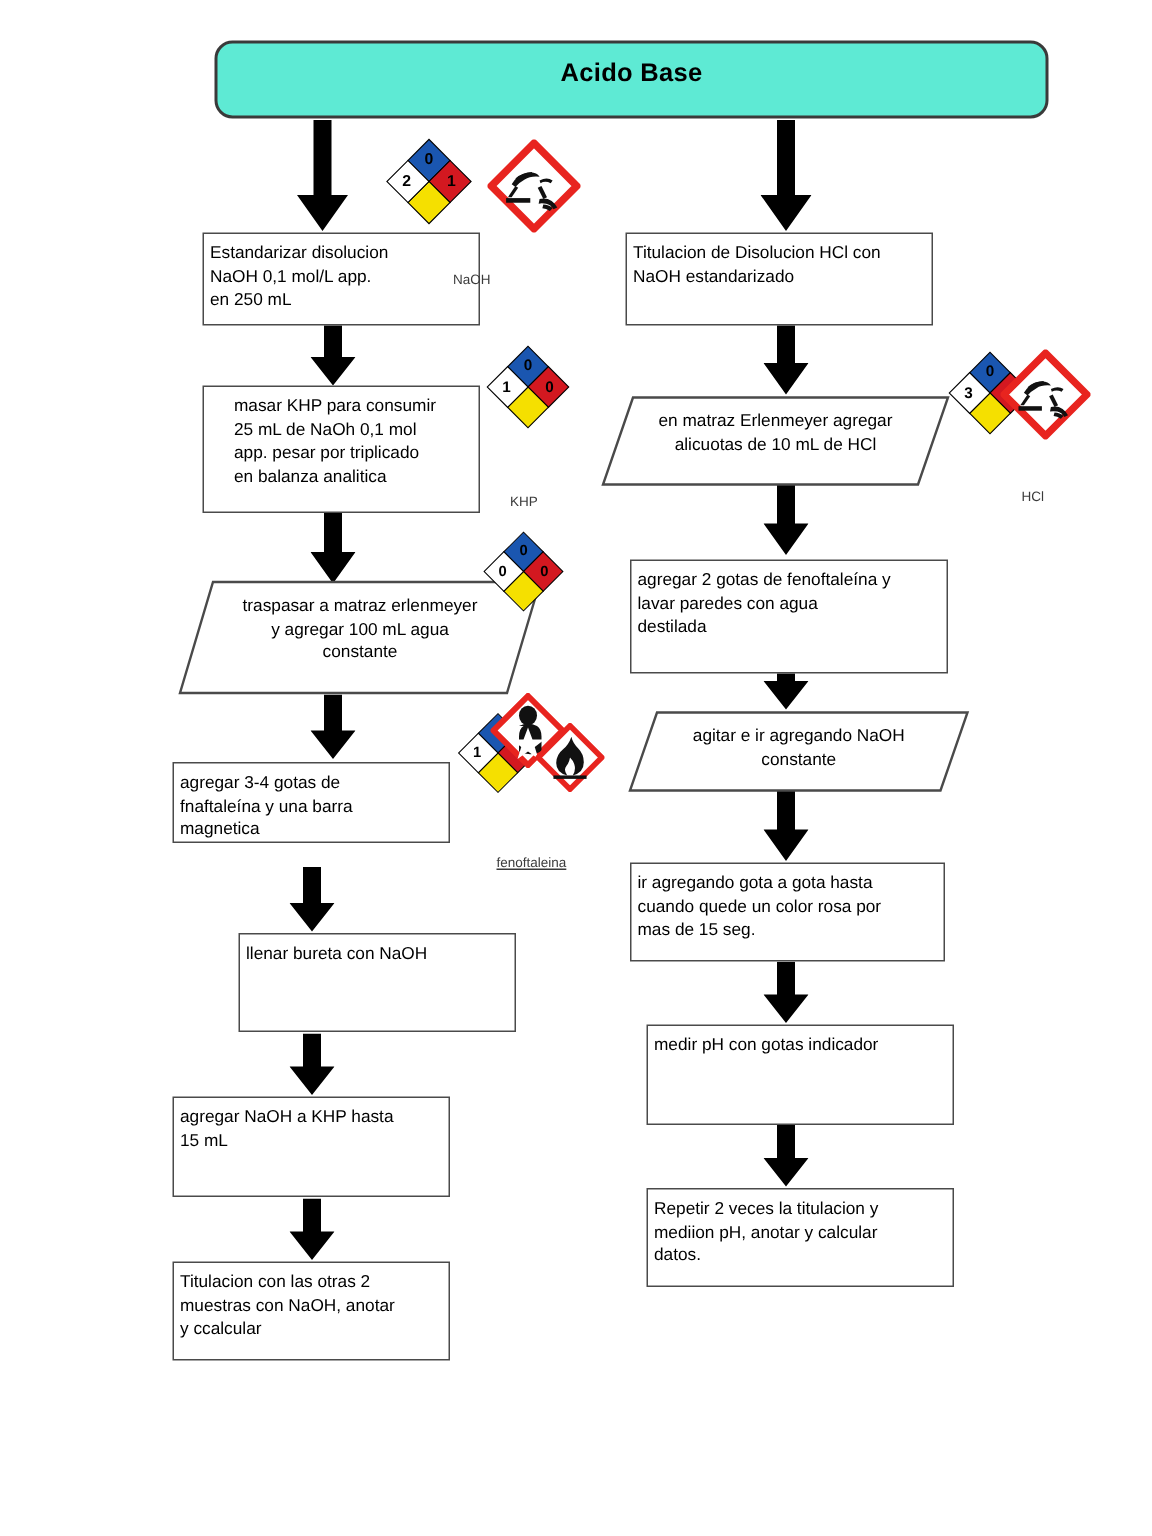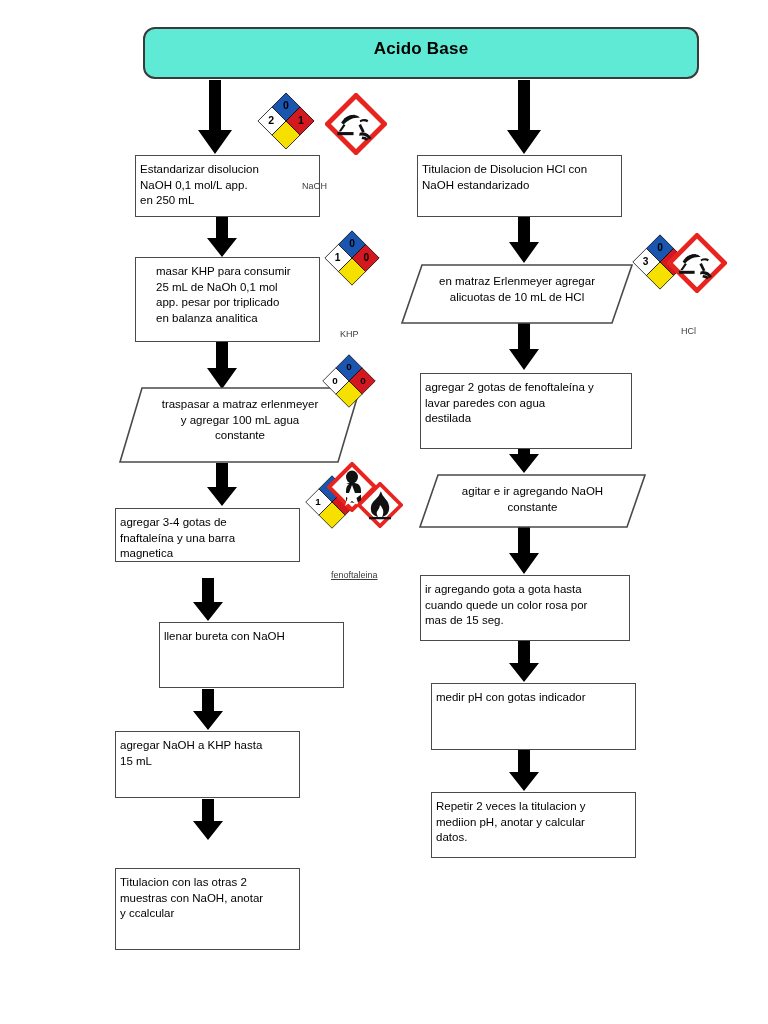--- a/index.html
+++ b/index.html
@@ -192,21 +192,21 @@
 
   <div class="pbox" style="left:115px;top:622px;width:185px;height:66px;margin-left:44px;">
     <span class="ptxt">llenar bureta con NaOH</span>
   </div>
 
   <div class="pbox" style="left:115px;top:731px;width:185px;height:67px;">
     <span class="ptxt">agregar NaOH a KHP hasta
 15 mL</span>
   </div>
 
-  <div class="pbox" style="left:115px;top:841px;width:185px;height:82px;margin-top:27px;">
+  <div class="pbox" style="left:115px;top:841px;width:185px;height:66px;">
     <span class="ptxt">Titulacion con las otras 2
 muestras con NaOH, anotar
 y ccalcular</span>
   </div>
 
   <div class="pbox" style="left:417px;top:155px;width:205px;height:62px;">
     <span class="ptxt">Titulacion de Disolucion HCl con
 NaOH estandarizado</span>
   </div>
 

